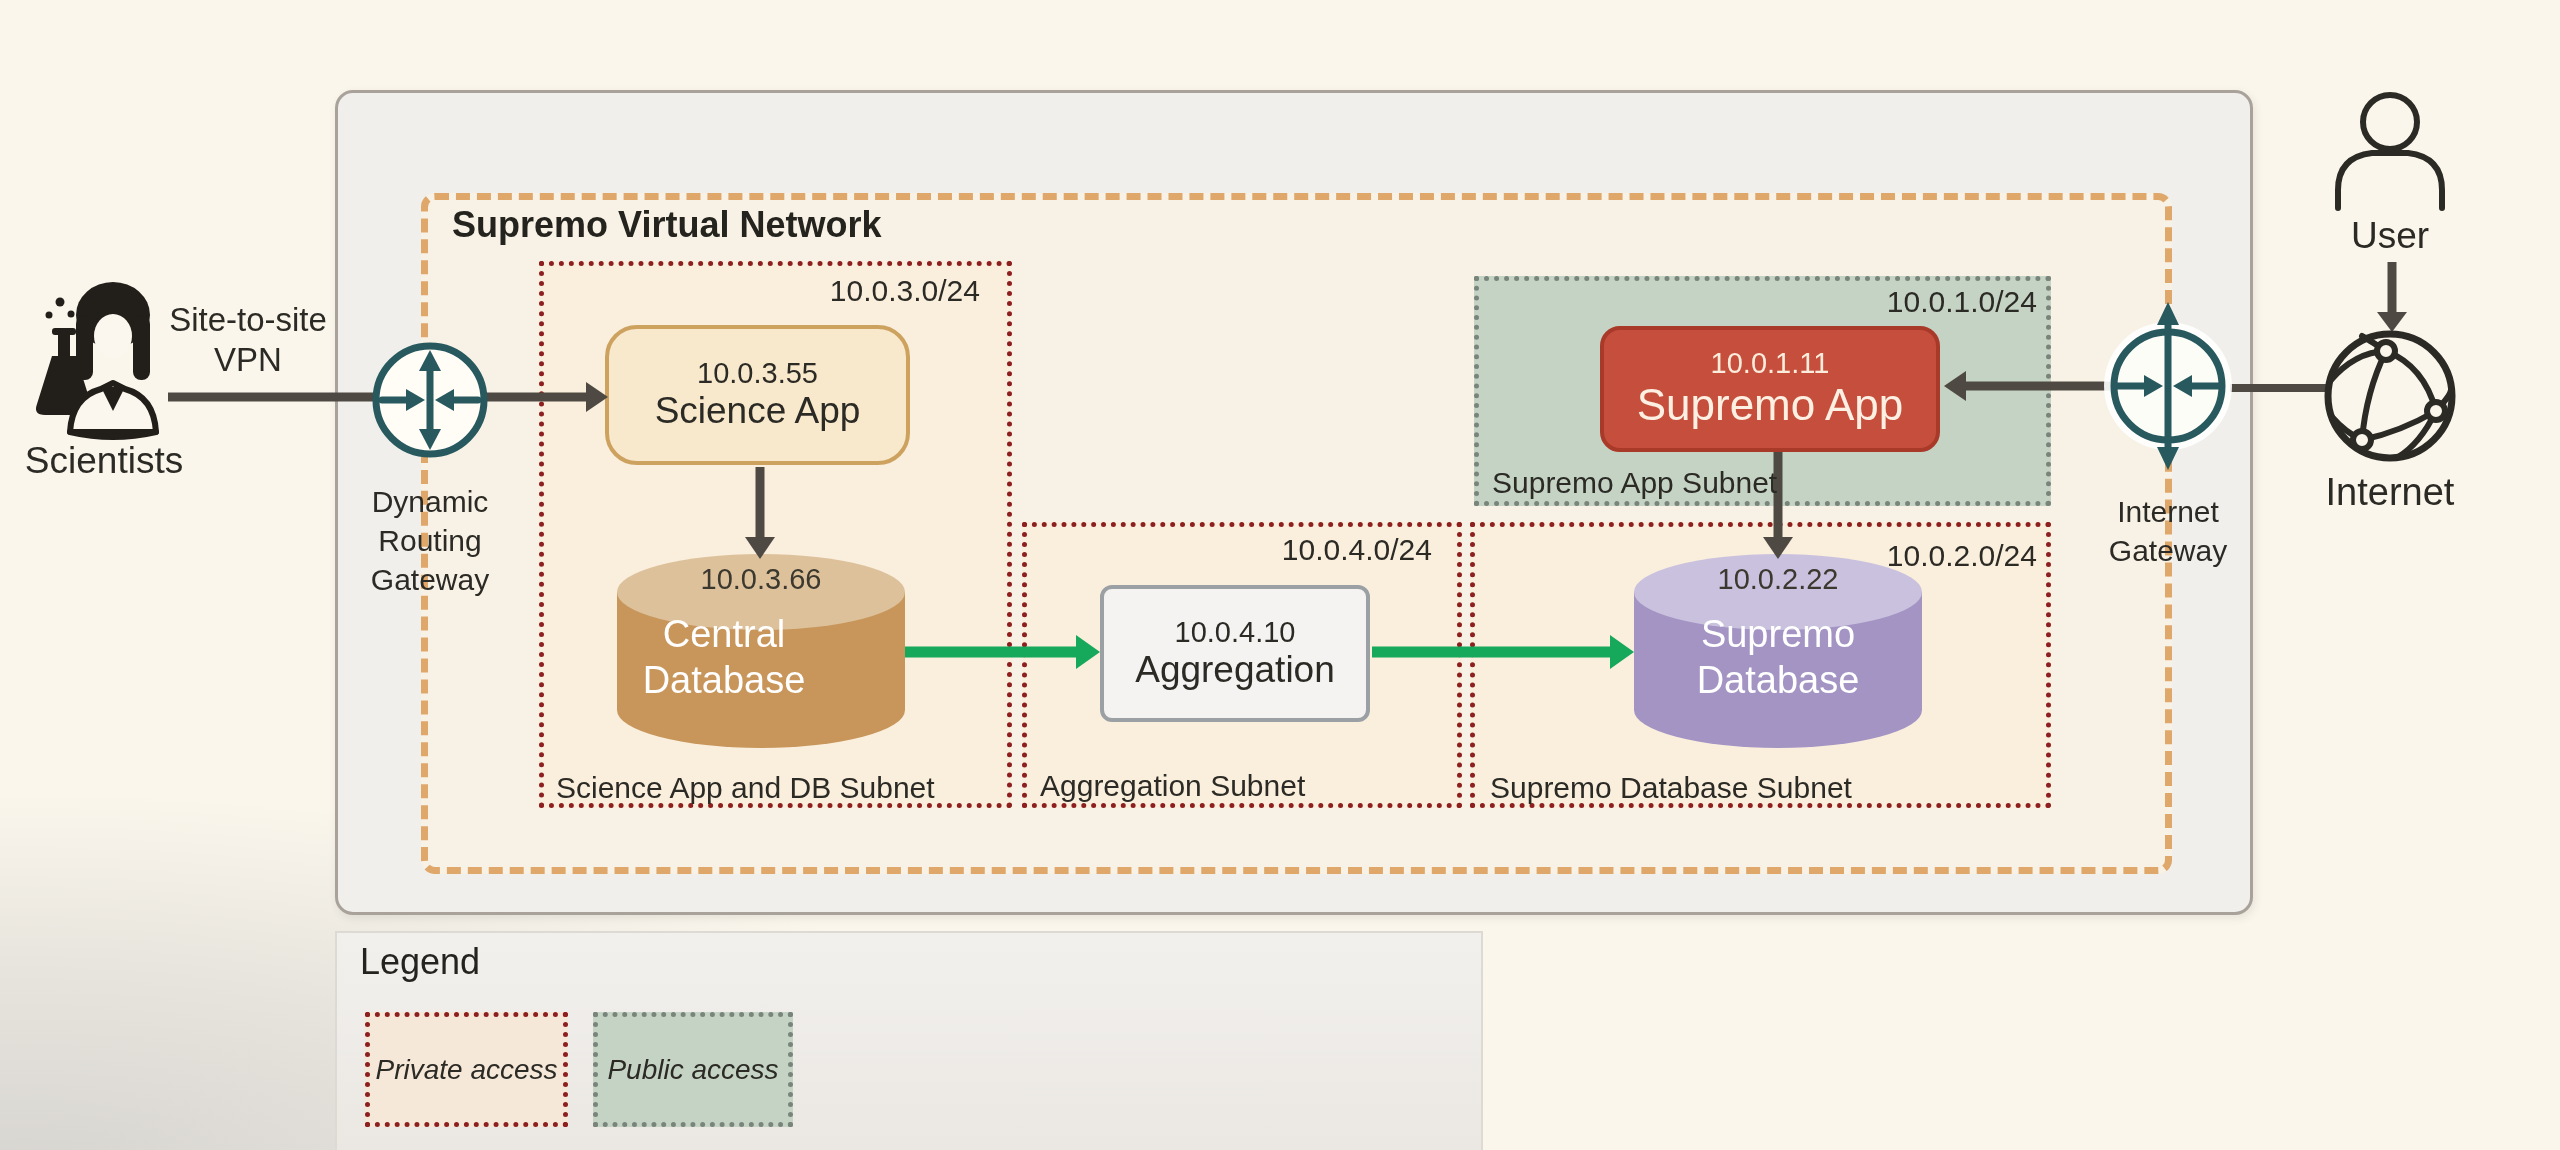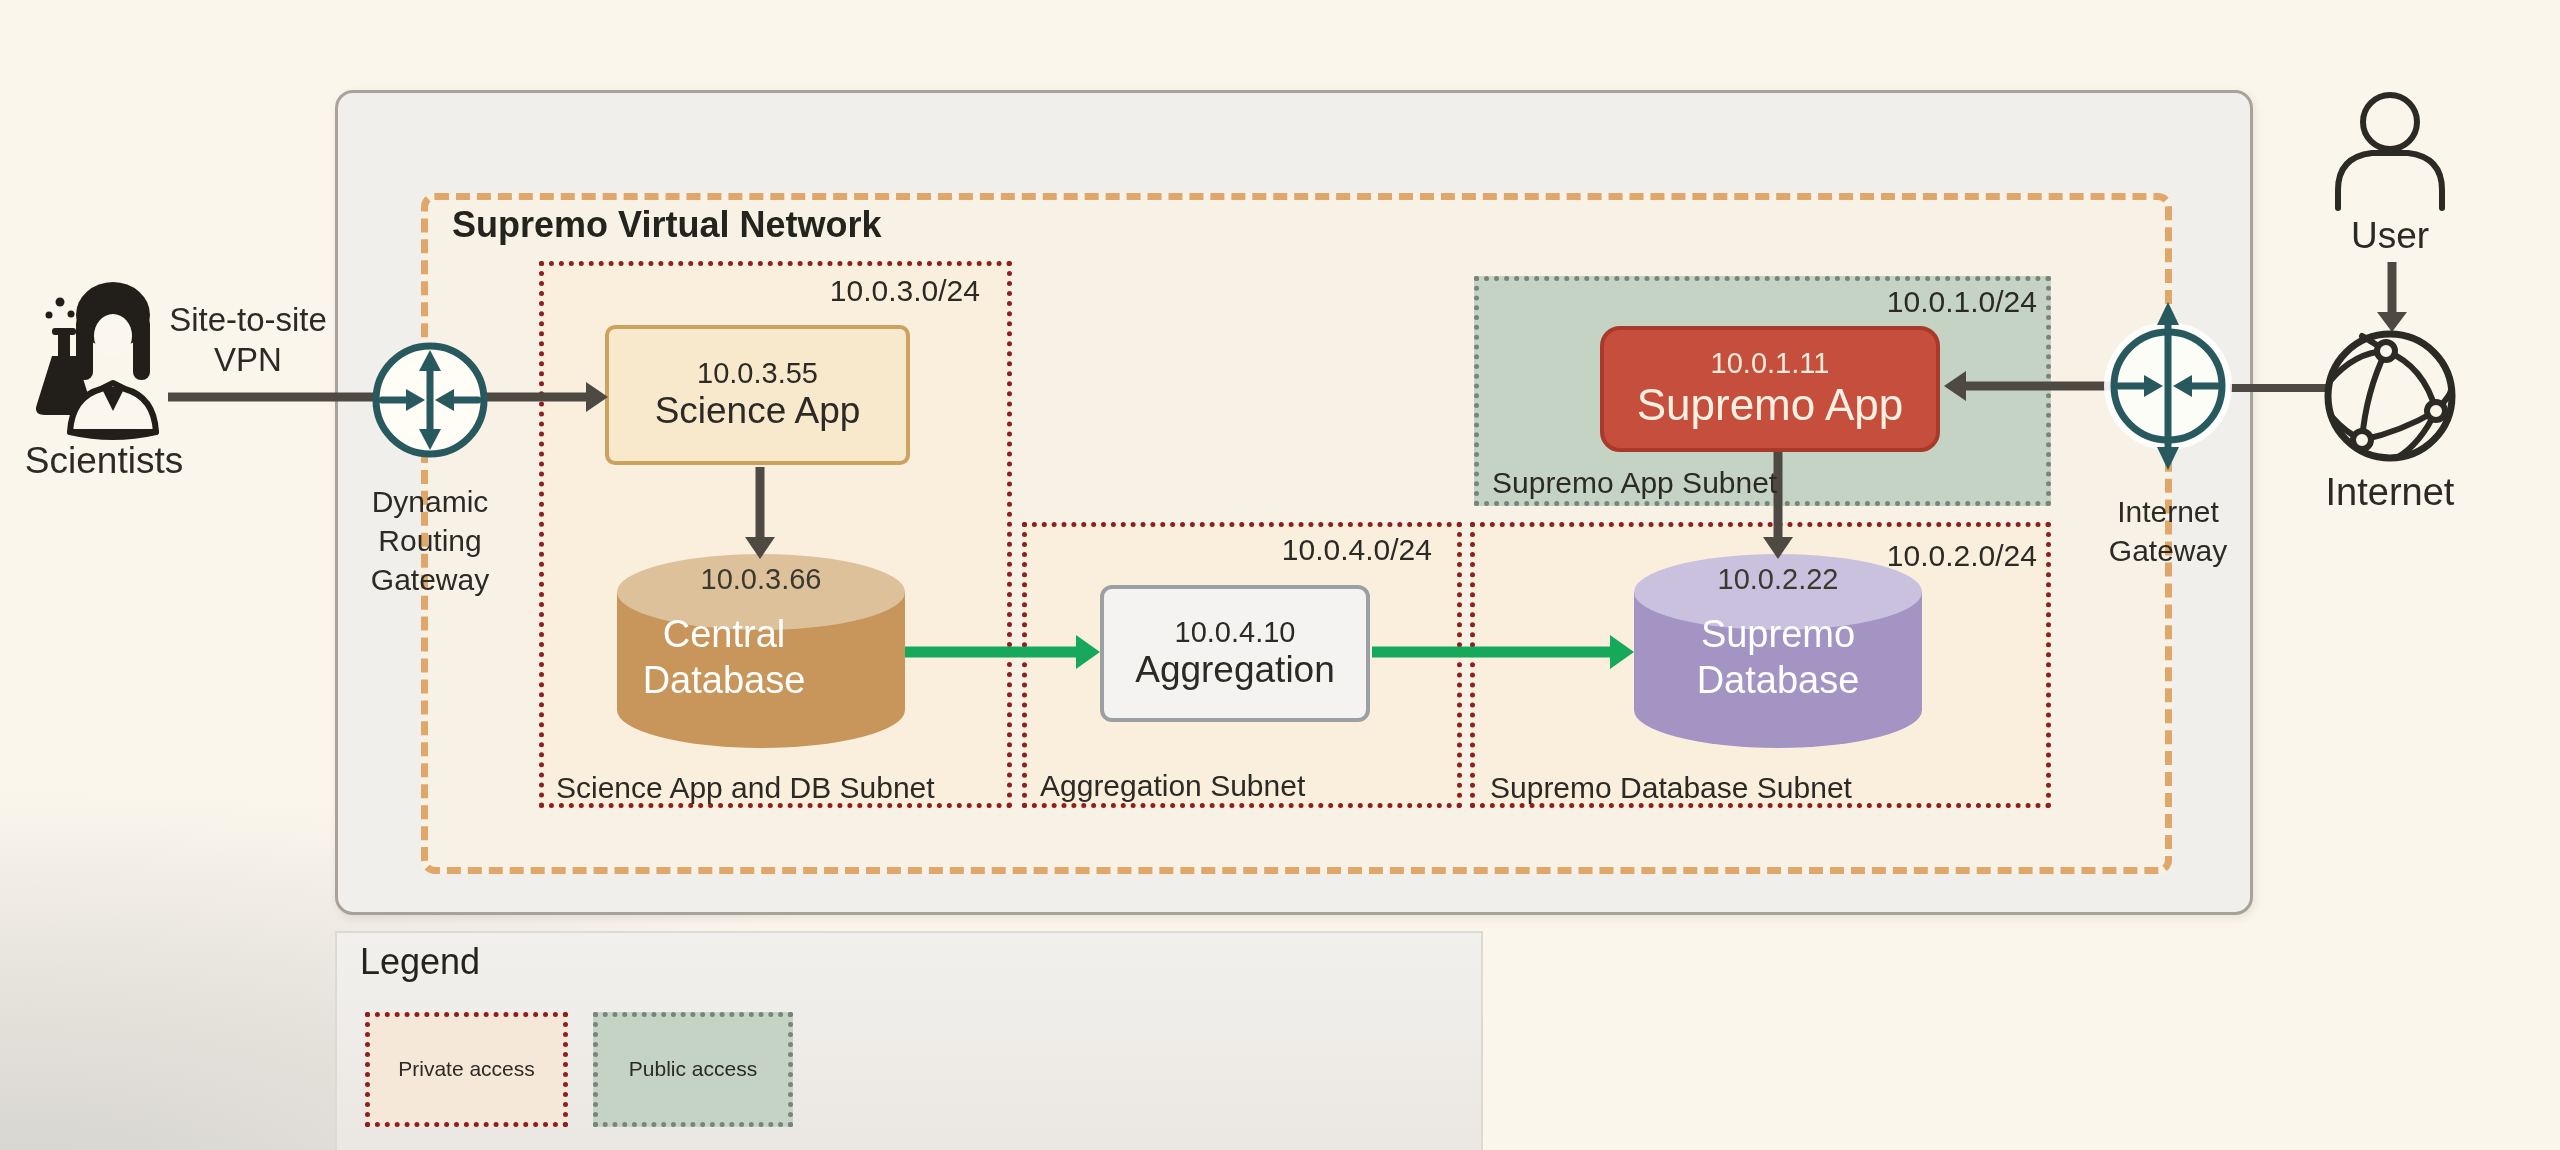--- a/index.html
+++ b/index.html
@@ -35,21 +35,21 @@
   #cidr-agg{left:1150px;top:533px;width:282px;text-align:right;}
   #cidr-sdb{left:1750px;top:533px;width:287px;text-align:right;margin-top:6px;}
   #cidr-sapp{left:1750px;top:285px;width:287px;text-align:right;}
   .subnet-name{font-size:30px;color:#2b2a25;margin-top:8px;}
   #lbl-science{left:556px;top:763px;}
   #lbl-agg{left:1040px;top:761px;}
   #lbl-sdb{left:1490px;top:763px;}
   #lbl-sapp{left:1492px;top:458px;}
   
   .node{box-sizing:border-box;display:flex;flex-direction:column;align-items:center;justify-content:center;line-height:1.15;}
-  #node-science-app{left:605px;top:325px;width:305px;height:140px;background:#f8e8cc;border:4px solid #cda25f;border-radius:10px;}
+  #node-science-app{left:605px;top:325px;width:305px;height:140px;background:#f8e8cc;border:4px solid #cda25f;border-radius:32px;}
   #node-agg{left:1100px;top:585px;width:270px;height:137px;background:#f4f3f1;border:4px solid #9aa0a3;border-radius:12px;}
   #node-sapp{left:1600px;top:326px;width:340px;height:126px;background:#c64e3c;border:4px solid #a93a29;border-radius:20px;color:#fcecdc;}
   .node-ip{font-size:29px;}
   .node-label{font-size:37px;}
   #node-sapp .node-label{font-size:44px;color:#fdf0e2;}
   
   .cyl-ip{font-size:29px;color:#3b382f;width:200px;text-align:center;}
   .cyl-label{font-size:38px;color:#ffffff;width:216px;text-align:center;line-height:1.22;}
   #cdb-ip{left:661px;top:563px;}
   #cdb-label{left:616px;top:611px;}
@@ -58,21 +58,21 @@
   
   #vpn-label{left:148px;top:300px;width:200px;font-size:33px;line-height:1.2;}
   #scientists-label{left:5px;top:440px;width:198px;font-size:37px;}
   #drg-label{left:352px;top:482px;width:156px;font-size:30px;line-height:1.3;}
   #igw-label{left:2088px;top:492px;width:160px;font-size:30px;line-height:1.3;}
   #user-label{left:2330px;top:215px;width:120px;font-size:37px;}
   #internet-label{left:2295px;top:471px;width:190px;font-size:38px;}
   
   #legend{left:335px;top:931px;width:1148px;height:240px;background:linear-gradient(#f2f0ed,#eae7e2);border:2px solid #dddad4;box-sizing:border-box;}
   #legend-title{left:360px;top:941px;font-size:36px;color:#24231e;}
-  .swatch{box-sizing:border-box;display:flex;align-items:center;justify-content:center;text-align:left;font-size:21px;line-height:1.25;}
+  .swatch{box-sizing:border-box;display:flex;align-items:center;justify-content:center;text-align:left;font-size:28px;line-height:1.25;font-style:italic;}
   #sw-private{left:365px;top:1012px;width:203px;height:115px;background:#f5e8d9;border:5px dotted #8e1f1f;}
   #sw-public{left:593px;top:1012px;width:200px;height:115px;background:#c5d3c4;border:5px dotted #79857b;}
   
   #overlay{left:0;top:0;pointer-events:none;}
 </style>
 </head>
 <body>
 
 <div id="stage">
 

